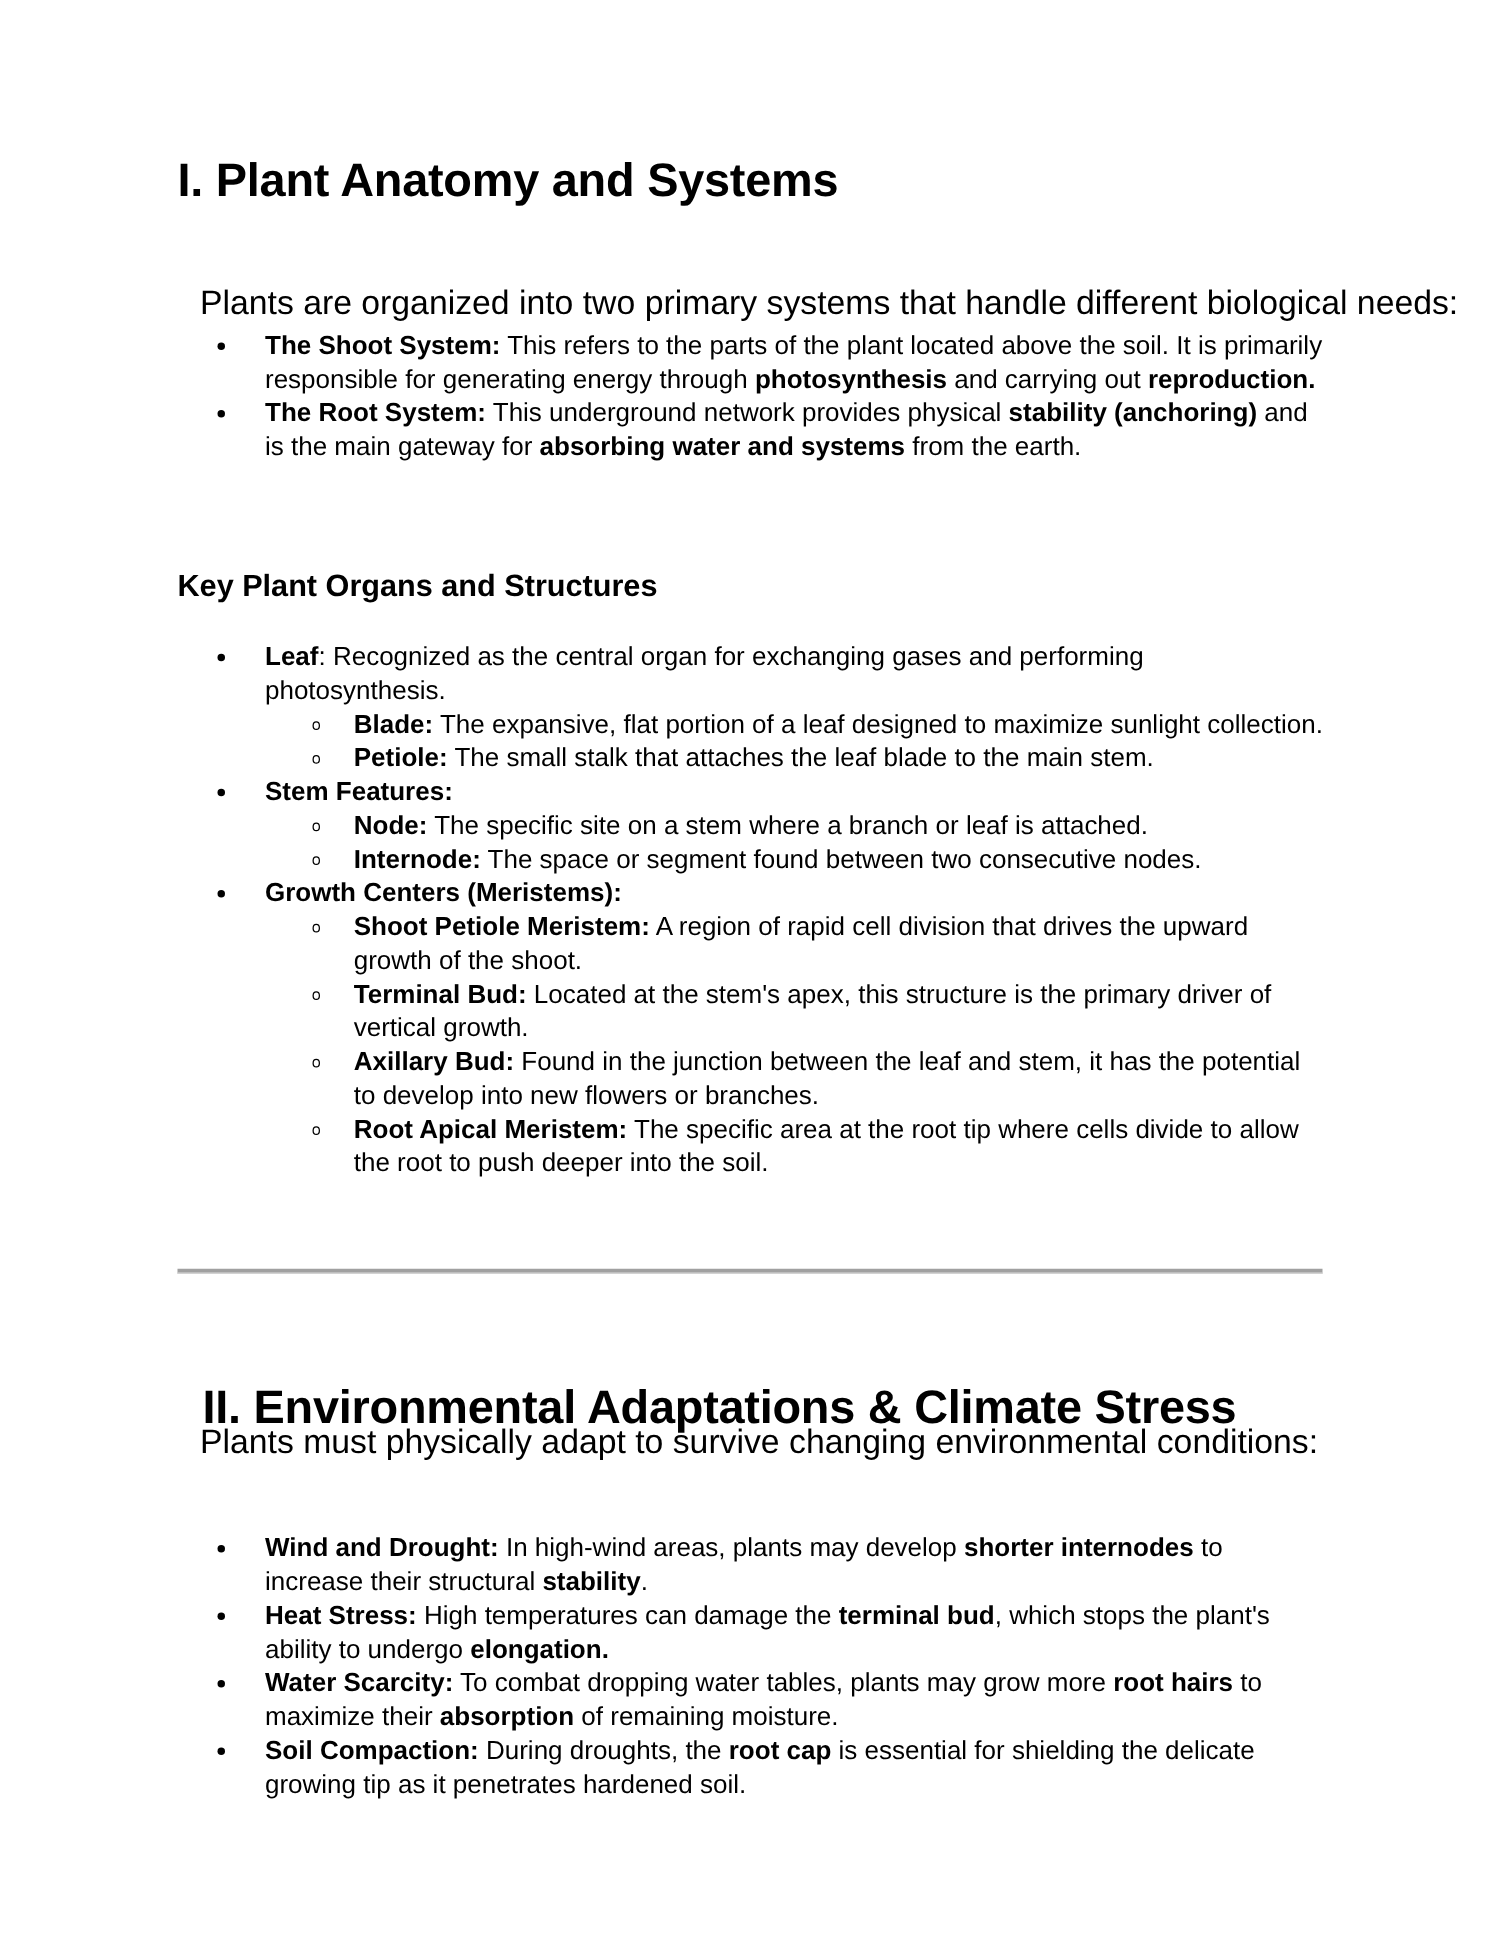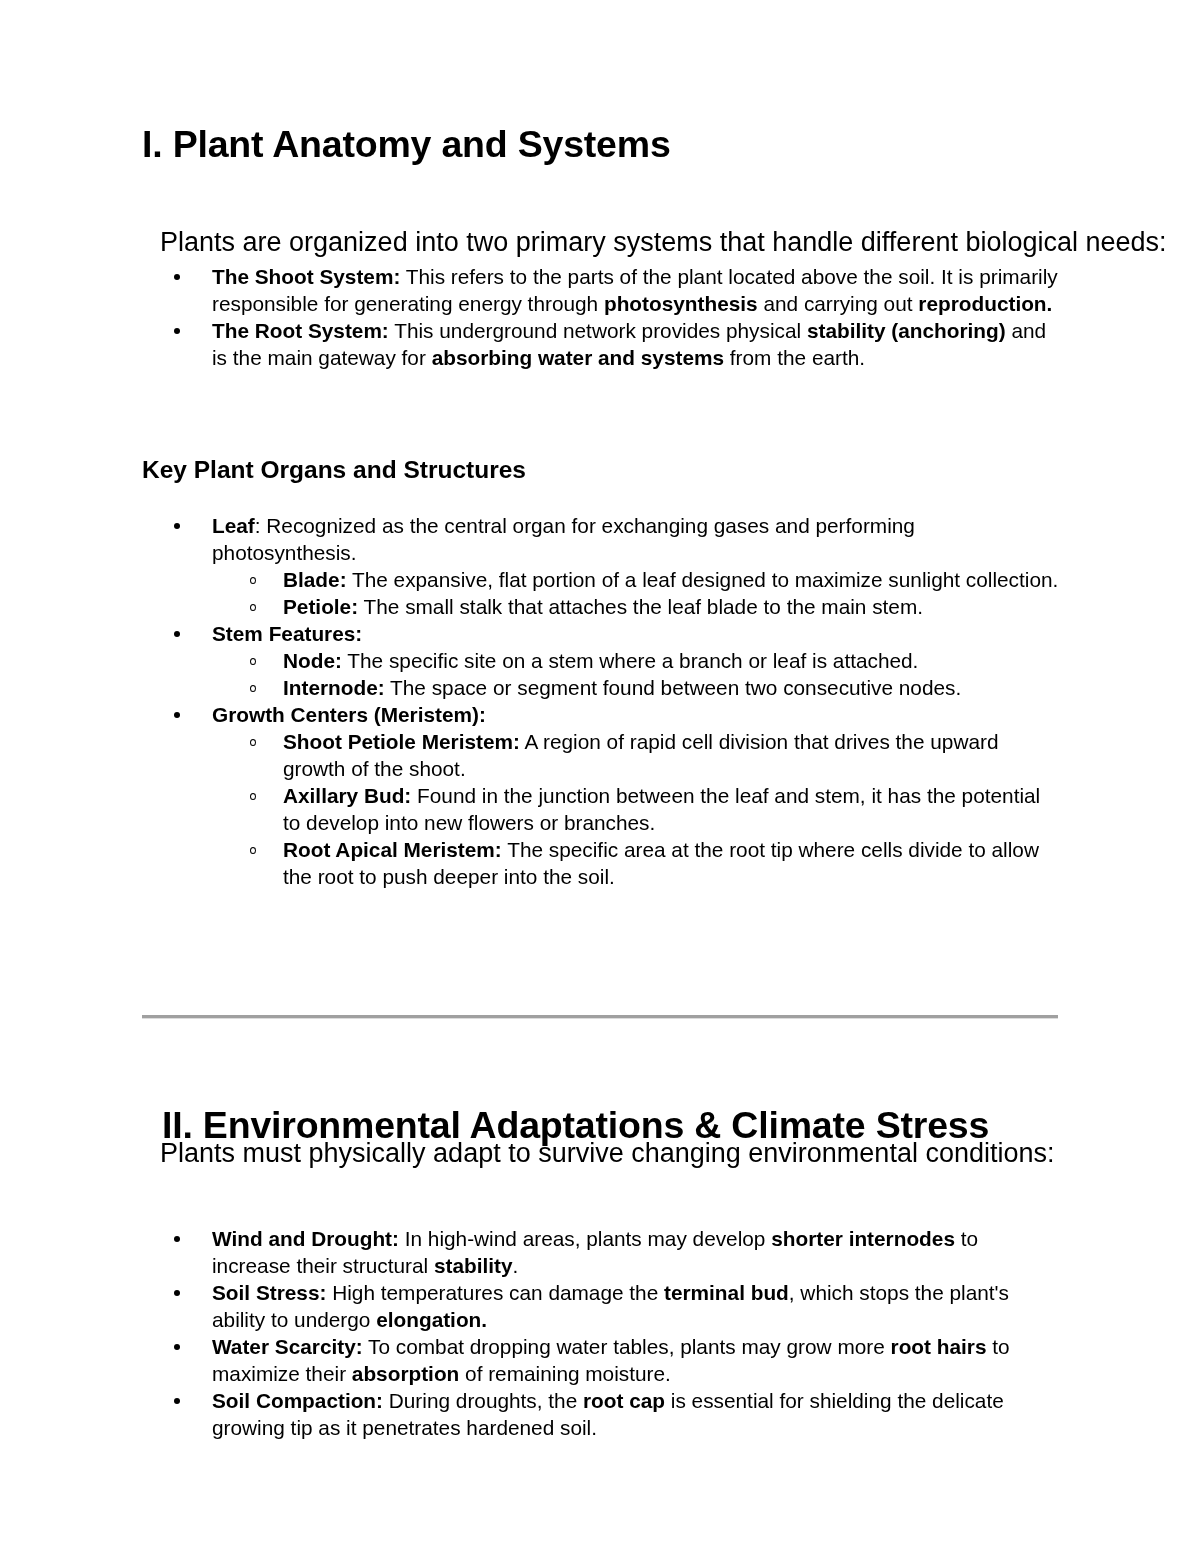--- a/index.html
+++ b/index.html
@@ -88,25 +88,29 @@
           <b>Node:</b><span> The specific site on a stem where a branch or leaf is attached.</span>
         </li>
         <li>
           <span class="b2"></span>
           <b>Internode:</b><span> The space or segment found between two consecutive nodes.</span>
         </li>
       </ul>
     </li>
     <li>
       <span class="b1"></span>
-      <b>Growth Centers (Meristem):</b>
+      <b>Growth Centers (Meristems):</b>
       <ul class="lvl2">
         <li>
           <span class="b2"></span>
           <b>Shoot Petiole Meristem:</b><span> A region of rapid cell division that drives the upward growth of the shoot.</span>
+        </li>
+        <li>
+          <span class="b2"></span>
+          <b>Terminal Bud:</b><span> Located at the stem's apex, this structure is the primary driver of vertical growth.</span>
         </li>
         <li>
           <span class="b2"></span>
           <b>Axillary Bud:</b><span> Found in the junction between the leaf and stem, it has the potential to develop into new flowers or branches.</span>
         </li>
         <li>
           <span class="b2"></span>
           <b>Root Apical Meristem:</b><span> The specific area at the root tip where cells divide to allow the root to push deeper into the soil.</span>
         </li>
       </ul>
@@ -119,21 +123,21 @@
 
   <p class="intro" style="top:1122px;">Plants must physically adapt to survive changing environmental conditions:</p>
 
   <ul class="lvl1" style="top:1177px;margin-top:48px;">
     <li>
       <span class="b1"></span>
       <b>Wind and Drought:</b><span> In high-wind areas, plants may develop </span><b>shorter internodes</b><span> to increase their structural </span><b>stability</b><span>.</span>
     </li>
     <li>
       <span class="b1"></span>
-      <b>Soil Stress:</b><span> High temperatures can damage the </span><b>terminal bud</b><span>, which stops the plant's ability to undergo </span><b>elongation.</b>
+      <b>Heat Stress:</b><span> High temperatures can damage the </span><b>terminal bud</b><span>, which stops the plant's ability to undergo </span><b>elongation.</b>
     </li>
     <li>
       <span class="b1"></span>
       <b>Water Scarcity:</b><span> To combat dropping water tables, plants may grow more </span><b>root hairs</b><span> to maximize their </span><b>absorption</b><span> of remaining moisture.</span>
     </li>
     <li>
       <span class="b1"></span>
       <b>Soil Compaction:</b><span> During droughts, the </span><b>root cap</b><span> is essential for shielding the delicate growing tip as it penetrates hardened soil.</span>
     </li>
   </ul>

